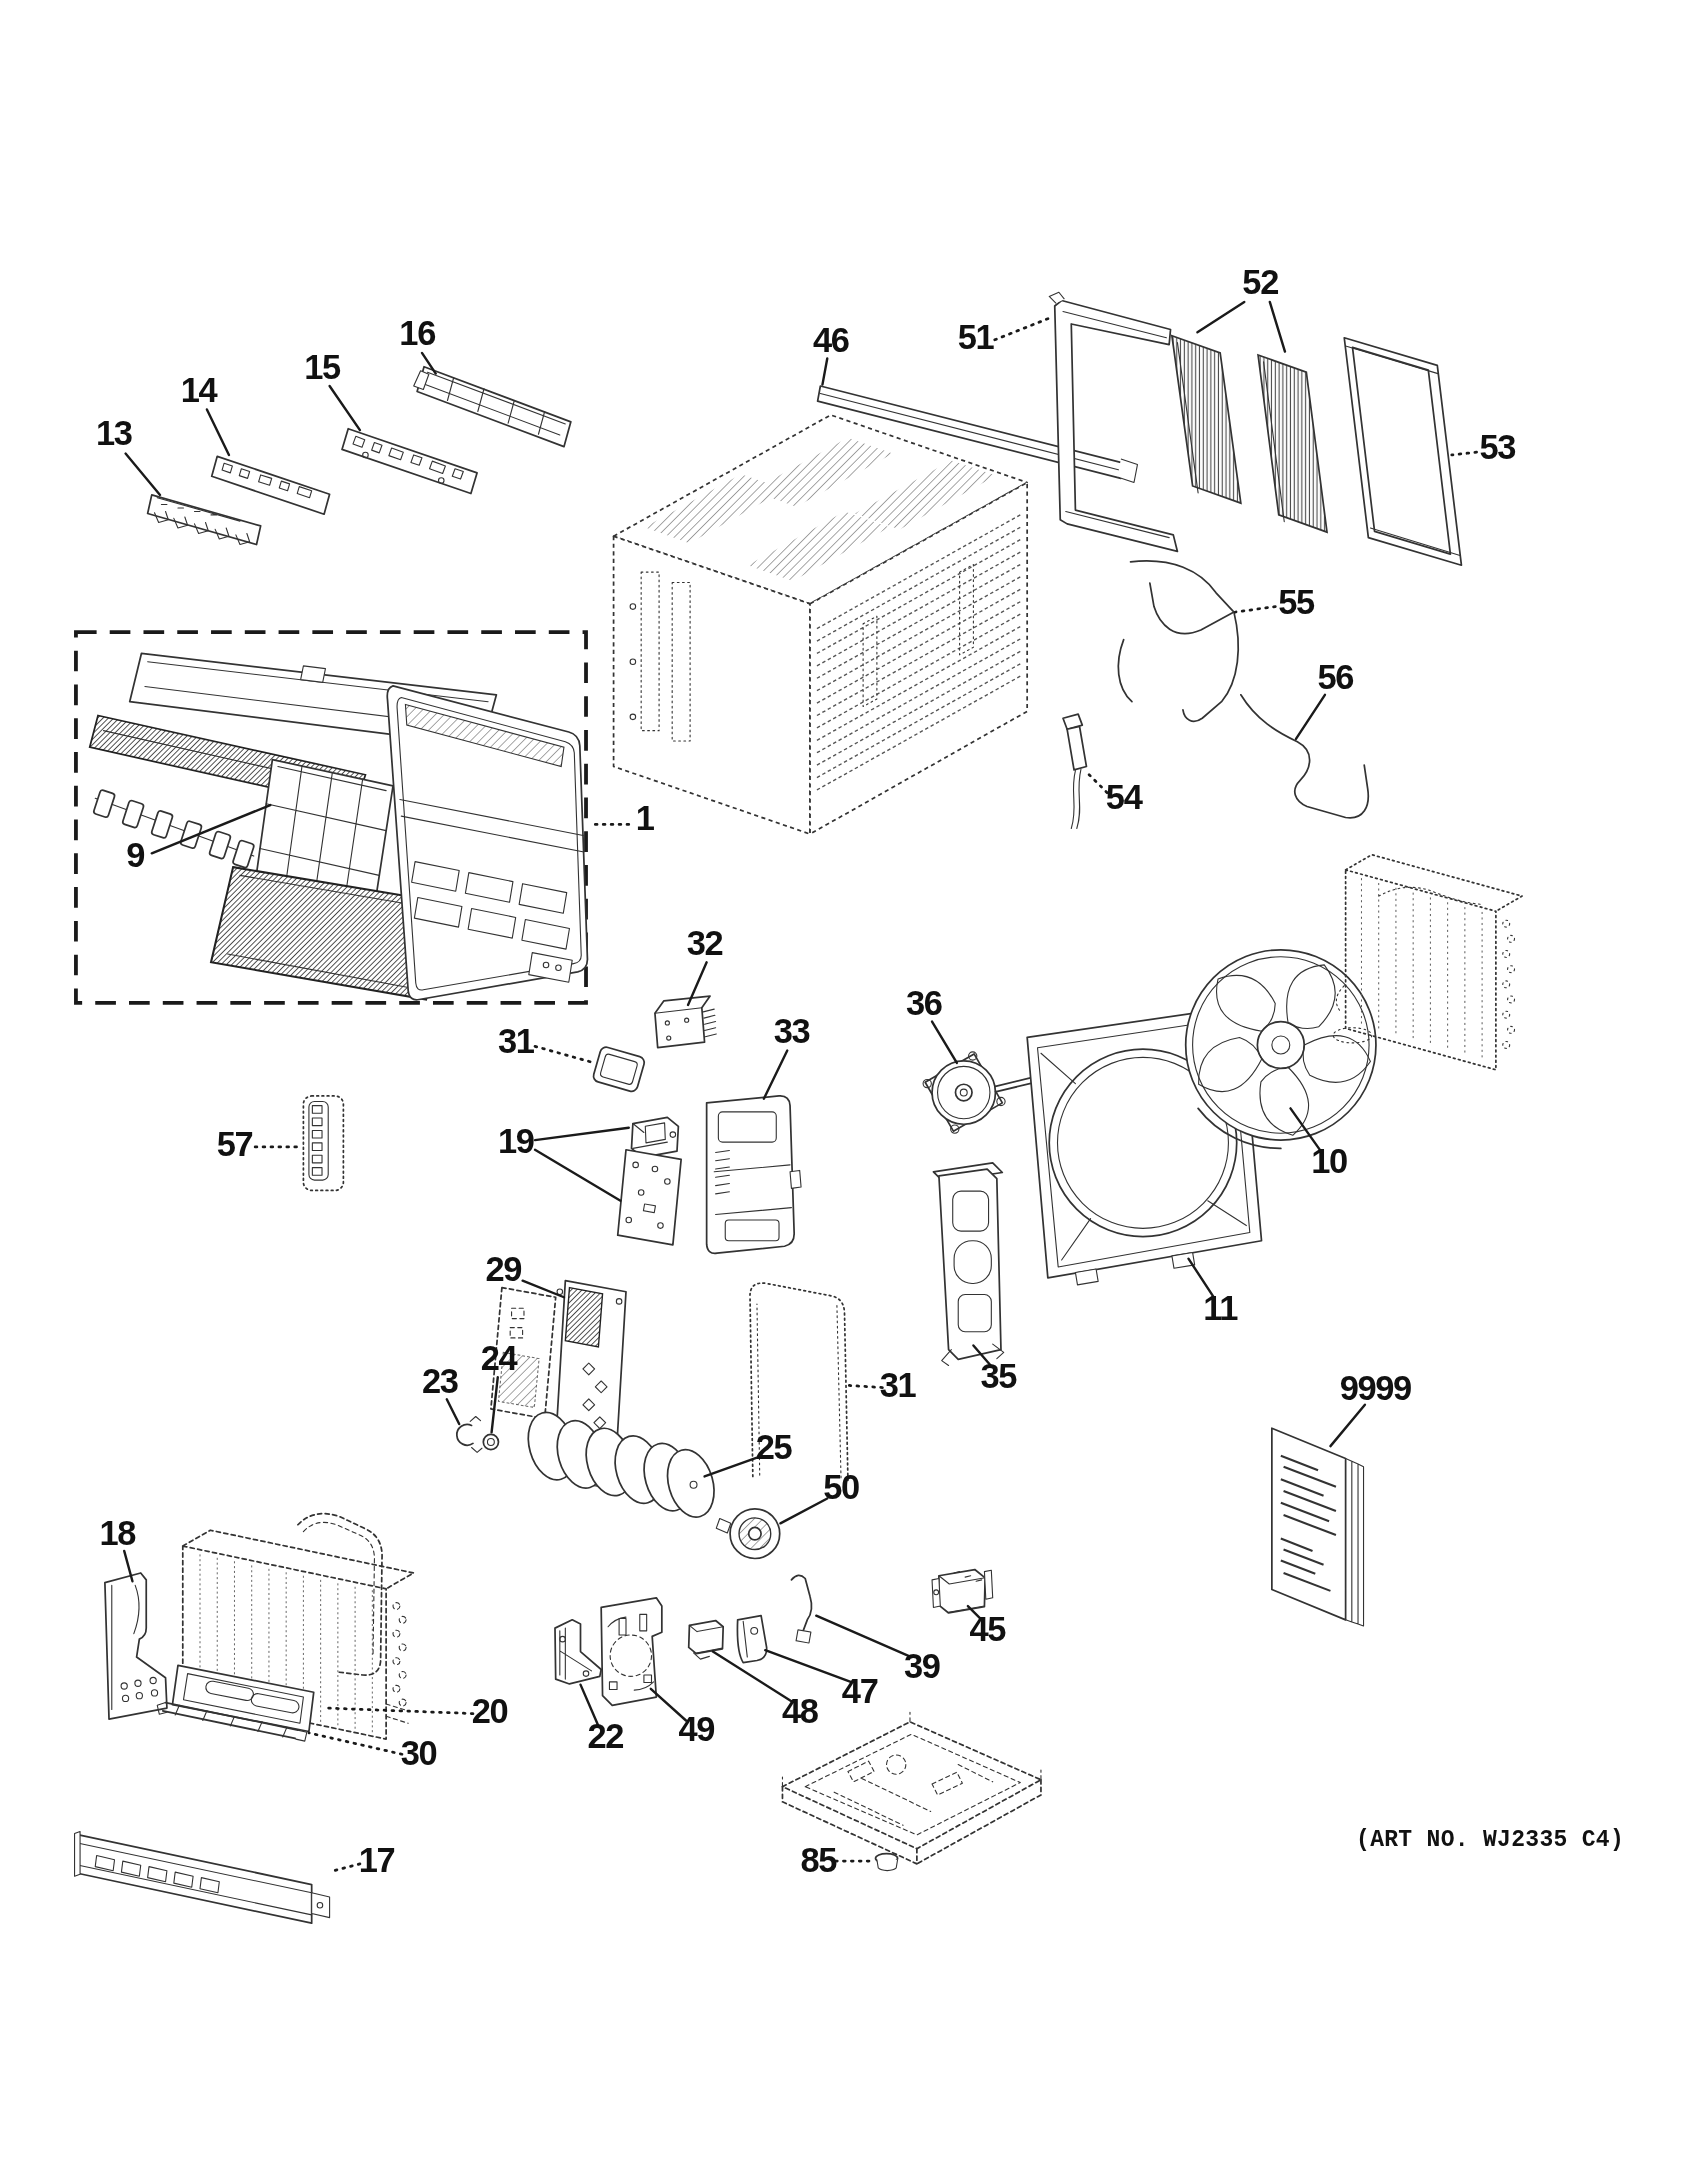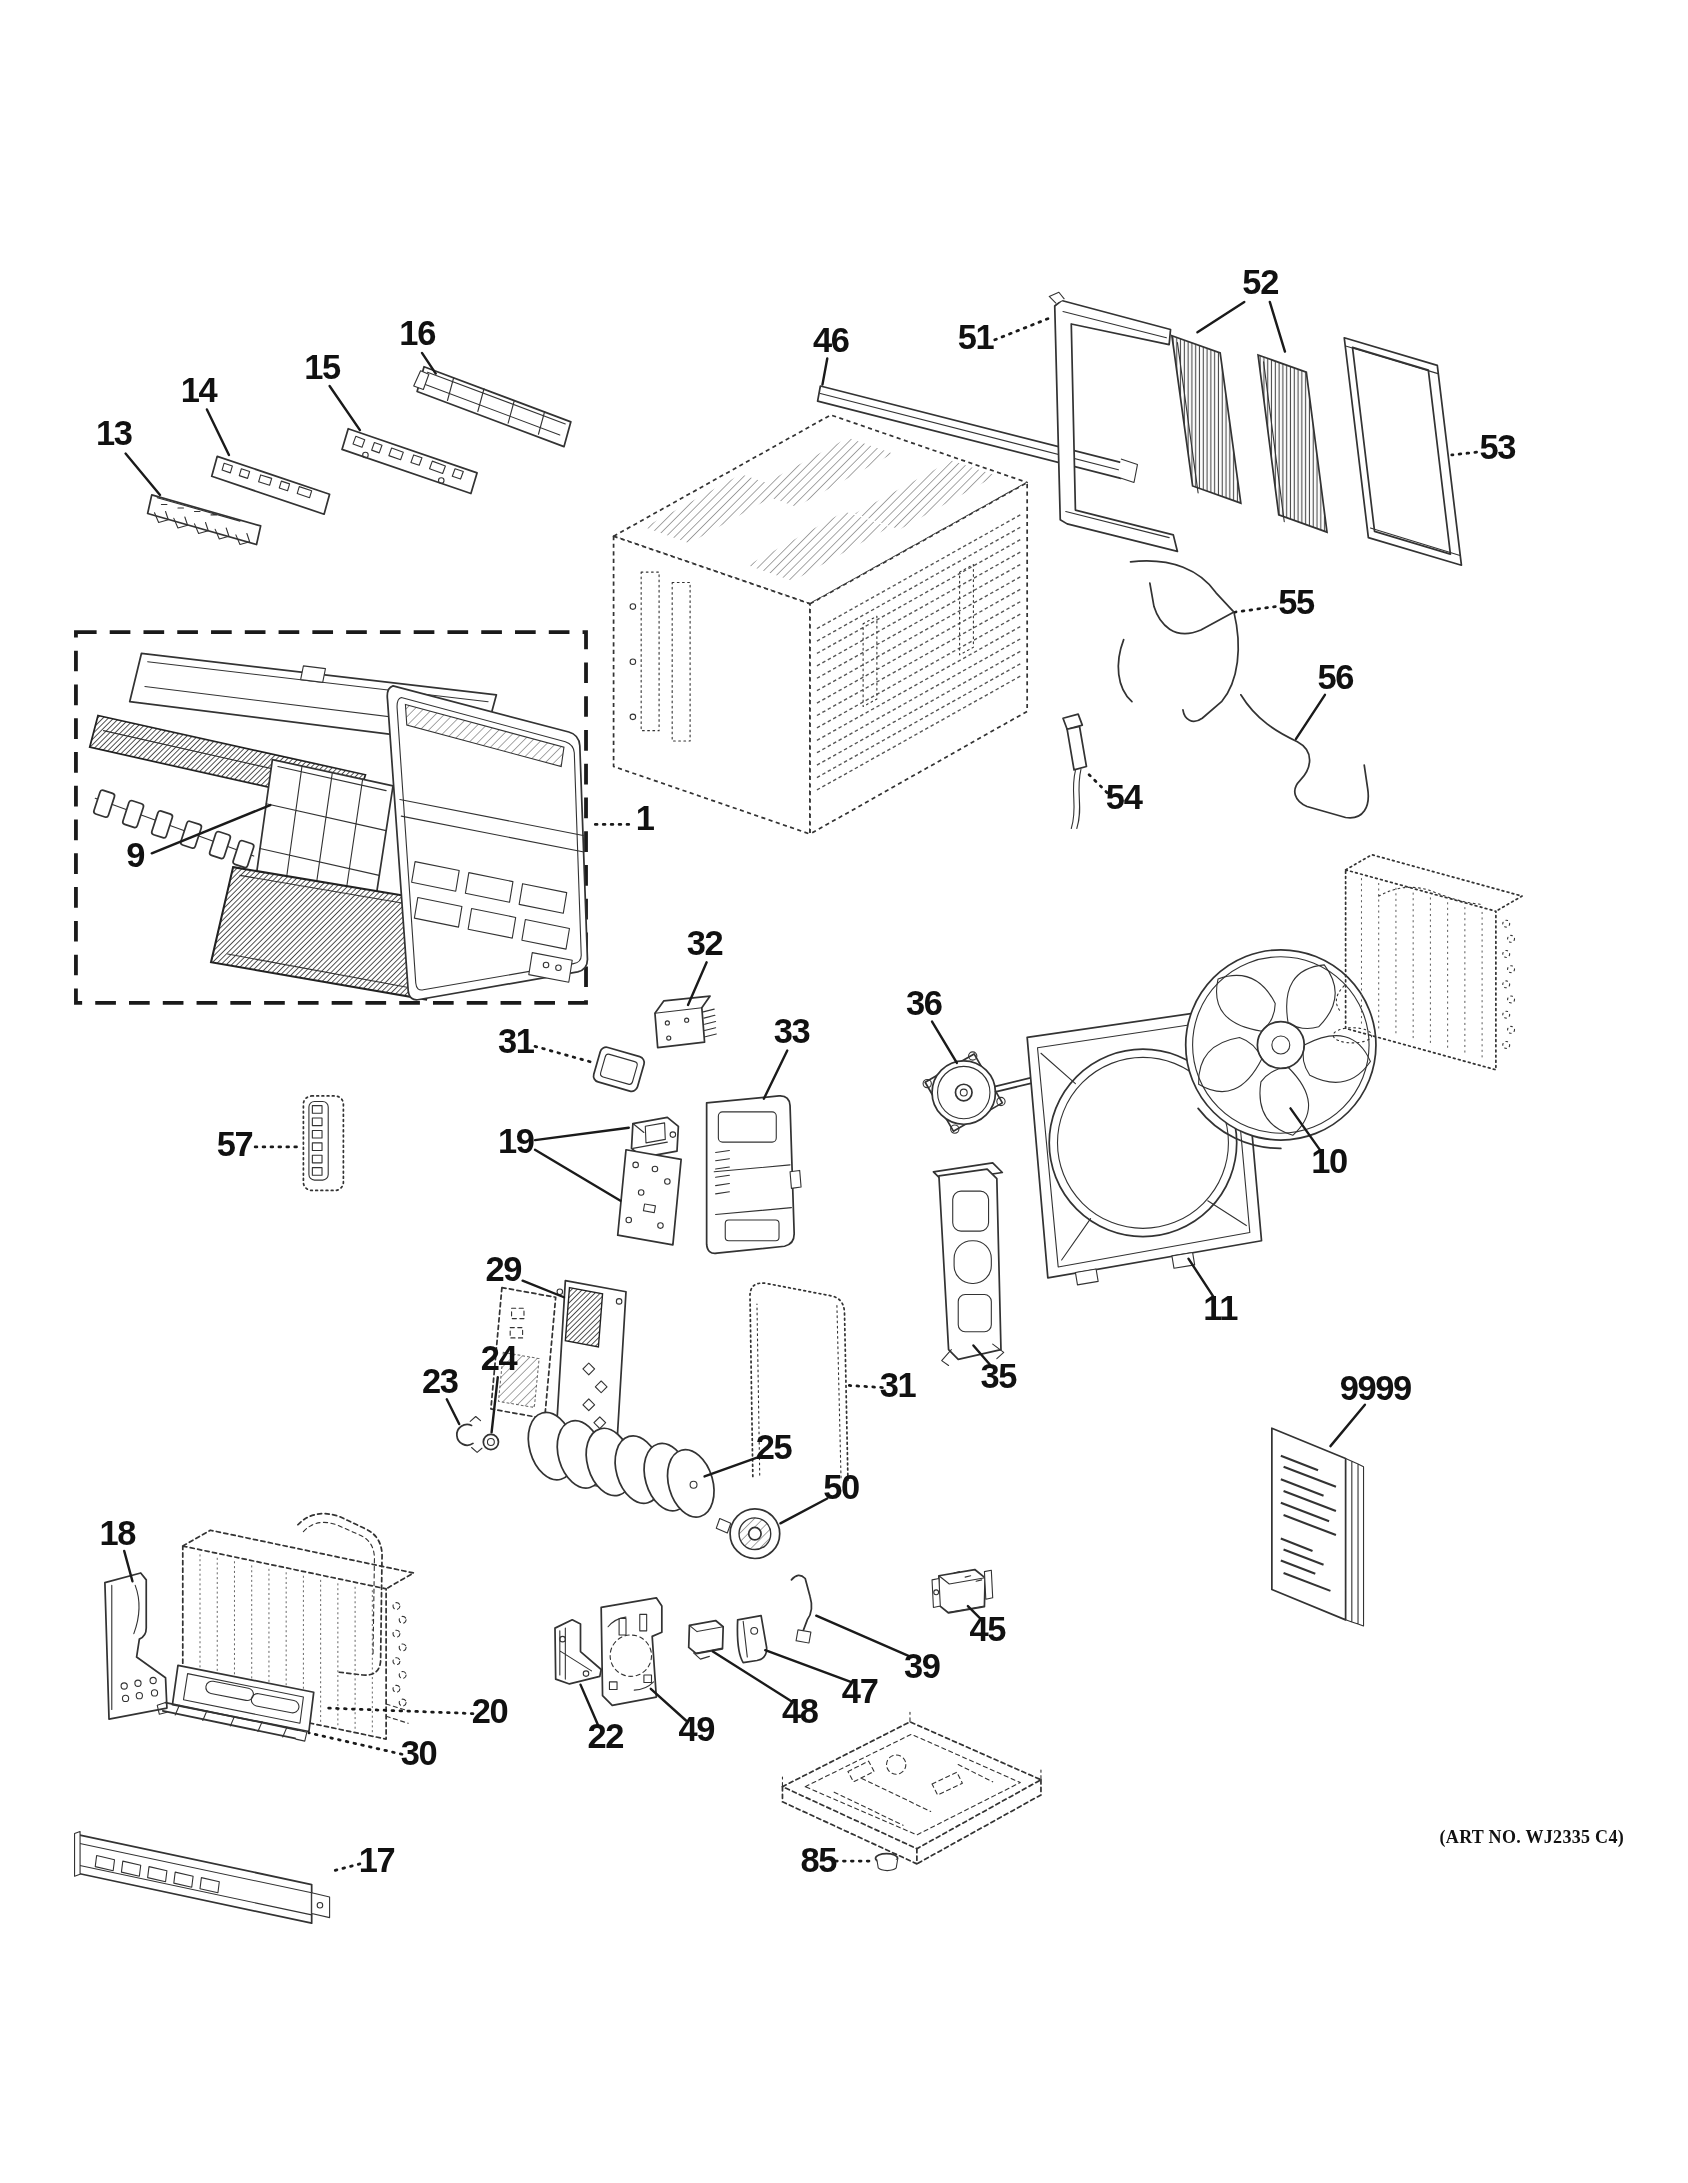--- a/index.html
+++ b/index.html
@@ -2,22 +2,22 @@
 <html style="font-size:11px"><head>
 <meta charset="utf-8">
 <style>
   html,body{margin:0;padding:0;background:#e8e8e8;}
   .page{position:relative;width:1689px;height:2183px;background:#ffffff;margin:0 auto;
         font-family:"Liberation Sans",sans-serif;overflow:hidden;}
   svg{position:absolute;left:0;top:0;}
   .callout-label{font-family:"Liberation Sans",sans-serif;font-weight:900;font-size:50px;
                  fill:#111;text-anchor:middle;dominant-baseline:middle;
                  letter-spacing:-2px;}
-  .artno{position:absolute;right:65px;top:1827px;font-size:18px;font-weight:700;color:#111;
-         font-family:Liberation Serif, serif;letter-spacing:0.3px;}
+  .artno{position:absolute;right:65px;top:1827px;font-size:23px;font-weight:700;color:#111;
+         font-family:Liberation Mono, monospace;letter-spacing:0.3px;}
   .part{stroke:#333;fill:none;stroke-width:2.5;stroke-linejoin:round;stroke-linecap:round;}
   .partw{stroke:#333;fill:#fff;stroke-width:2.5;stroke-linejoin:round;}
   .thin{stroke-width:1.6;}
   .dash{stroke-dasharray:6 5;}
   .dots{stroke-dasharray:2.5 5;}
 </style>
 </head>
 <body>
 
 <div class="page">

